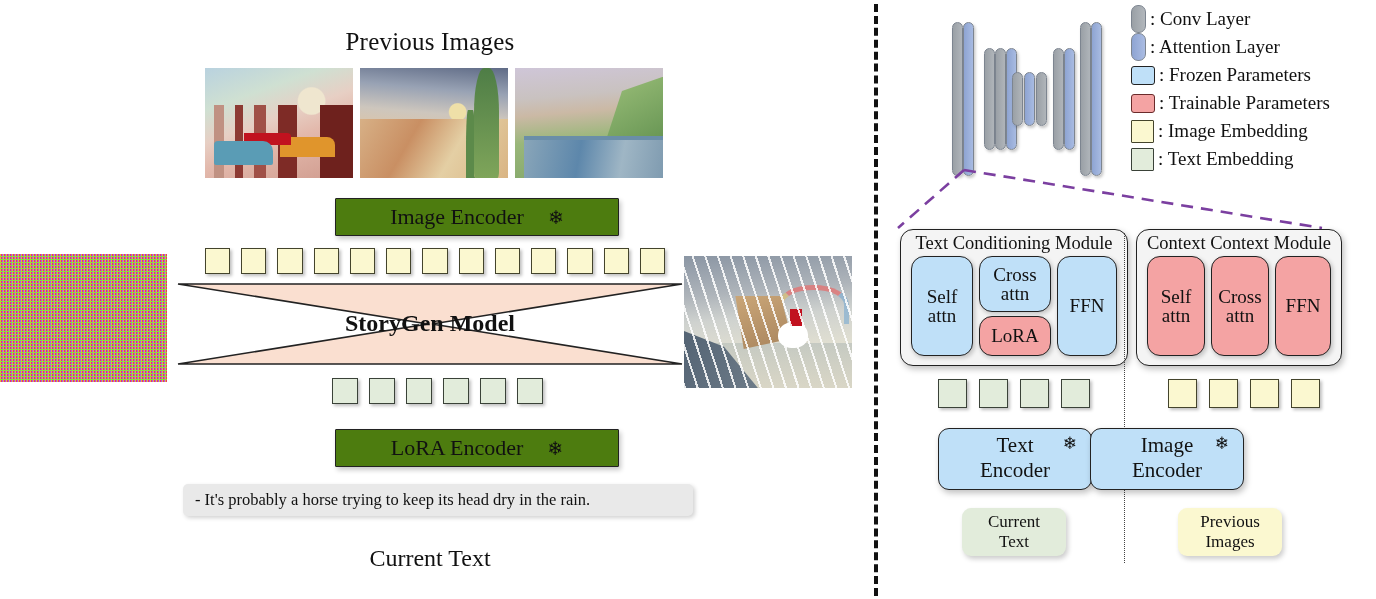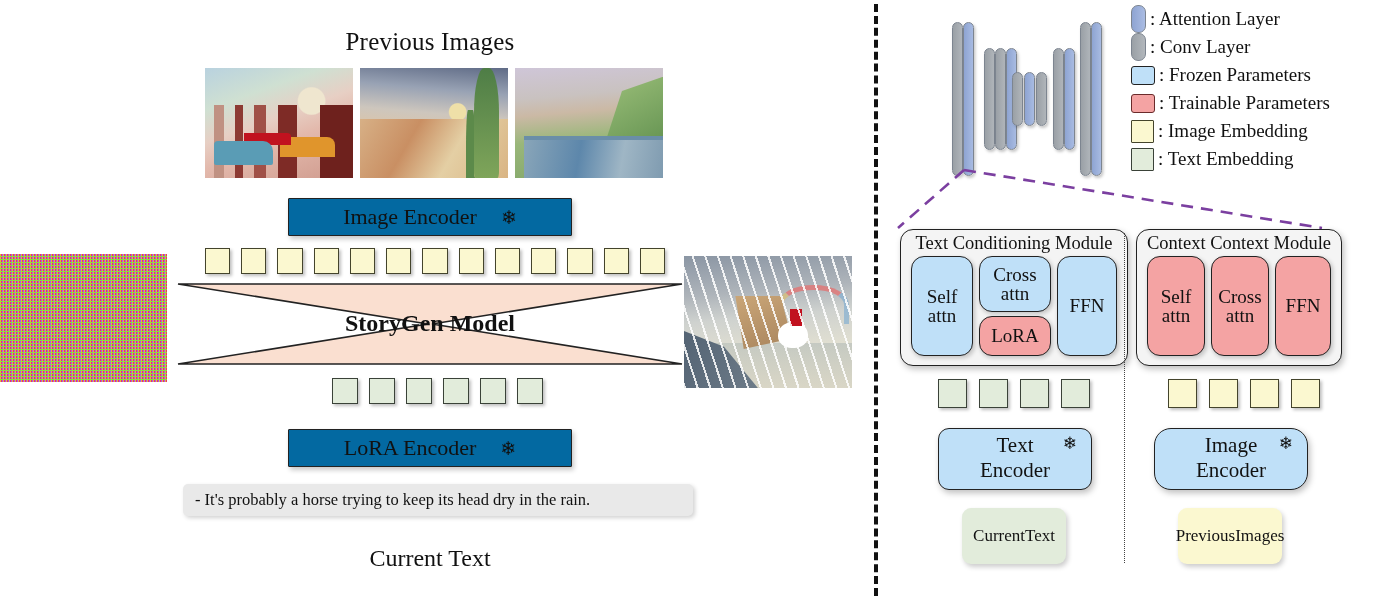--- a/index.html
+++ b/index.html
@@ -42,23 +42,23 @@
       linear-gradient(175deg,#cfc6d8 0%,#c9c2c0 26%,#cbb9a5 40%,#9ab77a 62%,#84a86a 100%);}
   .tb3::before{content:"";position:absolute;right:0;top:8%;width:42%;height:72%;
       background:linear-gradient(150deg,#9dc07a,#5f8f4e);
       clip-path:polygon(100% 0,100% 100%,0 100%,34% 18%);}
   .tb3::after{content:"";position:absolute;left:6%;bottom:0;width:94%;height:38%;
       background:linear-gradient(100deg,#8aa6b9 0%,#5d87ab 40%,#9fb6c5 70%,#7f9bb0 100%);
       box-shadow:inset 0 6px 0 -2px #6a8ea8;}
 
   #image-encoder-box{left:288px;top:198px;width:282px;height:36px;}
   #text-encoder-box{left:288px;top:429px;width:282px;height:36px;}
-  .enc-box{background:#0369a1;border:1.6px solid #222;border-radius:1px;
+  .enc-box{background:#4d7c0f;border:1.6px solid #222;border-radius:1px;
     display:flex;align-items:center;justify-content:center;gap:24px;
-    font-size:22px;box-shadow:2px 3px 5px rgba(0,0,0,.22);}
+    font-size:22px;box-shadow:2px 3px 5px rgba(0,0,0,.22);margin-left:47px;}
   .enc-box .snow{font-size:19px;}
 
   #img-tokens{left:205px;top:248px;width:460px;display:flex;gap:11px;}
   .tok{width:24px;height:24px;border:1.8px solid #44442c;
     box-shadow:2px 2px 3px rgba(0,0,0,.25);}
   .tok.img{background:#fbf8d0;}
   .tok.txt{background:#e2ecdb;border-color:#3a4238;}
 
   #txt-tokens{left:332px;top:378px;display:flex;gap:11px;}
 
@@ -150,27 +150,27 @@
   #r-img-tokens{left:1168px;top:379px;display:flex;gap:12px;}
   .rtok{width:27px;height:27px;border:1.8px solid #44442c;
     box-shadow:2px 2px 3px rgba(0,0,0,.25);}
   .rtok.img{background:#fbf8d0;}
   .rtok.txt{background:#e2ecdb;border-color:#3a4238;}
 
   .enc2{position:absolute;width:152px;height:60px;background:#bfe0f8;
     border:1.8px solid #222;border-radius:11px;
     box-shadow:2px 3px 6px rgba(0,0,0,.25);}
   #text-encoder-2{left:938px;top:428px;}
-  #image-encoder-2{left:1154px;top:428px;border-radius:17px;}
+  #image-encoder-2{left:1090px;top:428px;}
   .enc2 .l1{position:absolute;left:0;right:0;top:4px;text-align:center;font-size:21px;}
   .enc2 .l2{position:absolute;left:0;right:0;top:29px;text-align:center;font-size:21px;}
   .enc2 .snow2{position:absolute;right:14px;top:4px;font-size:17px;}
 
-  .srcbox{position:absolute;width:104px;height:56px;border-radius:9px;
-    display:flex;flex-direction:row;align-items:center;justify-content:center;
+  .srcbox{position:absolute;width:104px;height:48px;border-radius:9px;
+    display:flex;flex-direction:column;align-items:center;justify-content:center;
     font-size:17px;line-height:1.18;box-shadow:2px 3px 5px rgba(0,0,0,.2);text-align:center;}
   #src-current-text{left:962px;top:508px;background:#e2ecdb;}
   #src-previous-images{left:1178px;top:508px;background:#fbf8d0;}
 </style>
 </head>
 <body>
 
 <div class="abs" id="prev-images-title">Previous Images</div>
 
 <div class="abs" id="thumbs">
@@ -261,26 +261,26 @@
 
 <div class="abs" id="unet-link">
   <svg width="440" height="74" viewBox="0 0 440 74">
     <path d="M74,4 L8,62" stroke="#7b3fa0" stroke-width="2.6" fill="none" stroke-dasharray="12 8"></path>
     <path d="M74,4 L432,62" stroke="#7b3fa0" stroke-width="2.6" fill="none" stroke-dasharray="12 8"></path>
   </svg>
 </div>
 
 <div class="abs" id="legend">
     <div class="leg-row">
+      <div class="leg-sw pill conv"></div>
+      <div class="leg-txt">: Conv Layer</div>
+    </div>
+    <div class="leg-row">
       <div class="leg-sw pill attn"></div>
       <div class="leg-txt">: Attention Layer</div>
-    </div>
-    <div class="leg-row">
-      <div class="leg-sw pill conv"></div>
-      <div class="leg-txt">: Conv Layer</div>
     </div>
     <div class="leg-row">
       <div class="leg-sw sq frozen"></div>
       <div class="leg-txt">: Frozen Parameters</div>
     </div>
     <div class="leg-row">
       <div class="leg-sw sq train"></div>
       <div class="leg-txt">: Trainable Parameters</div>
     </div>
     <div class="leg-row">

